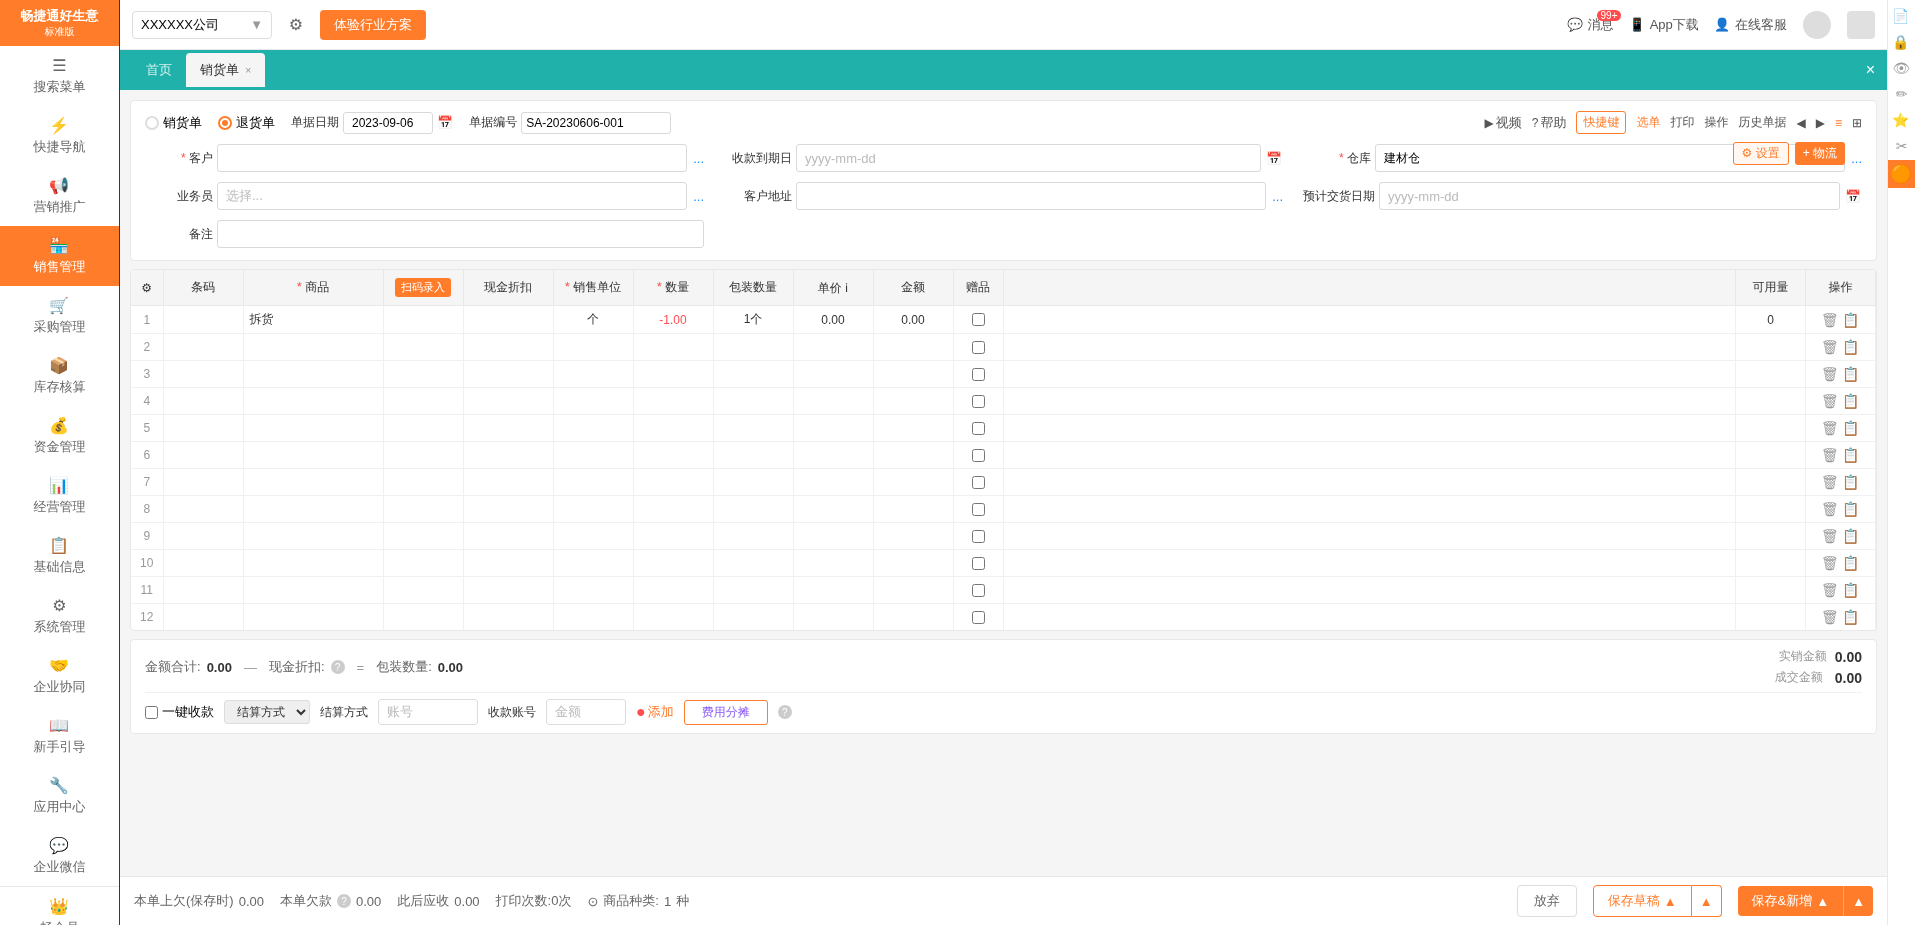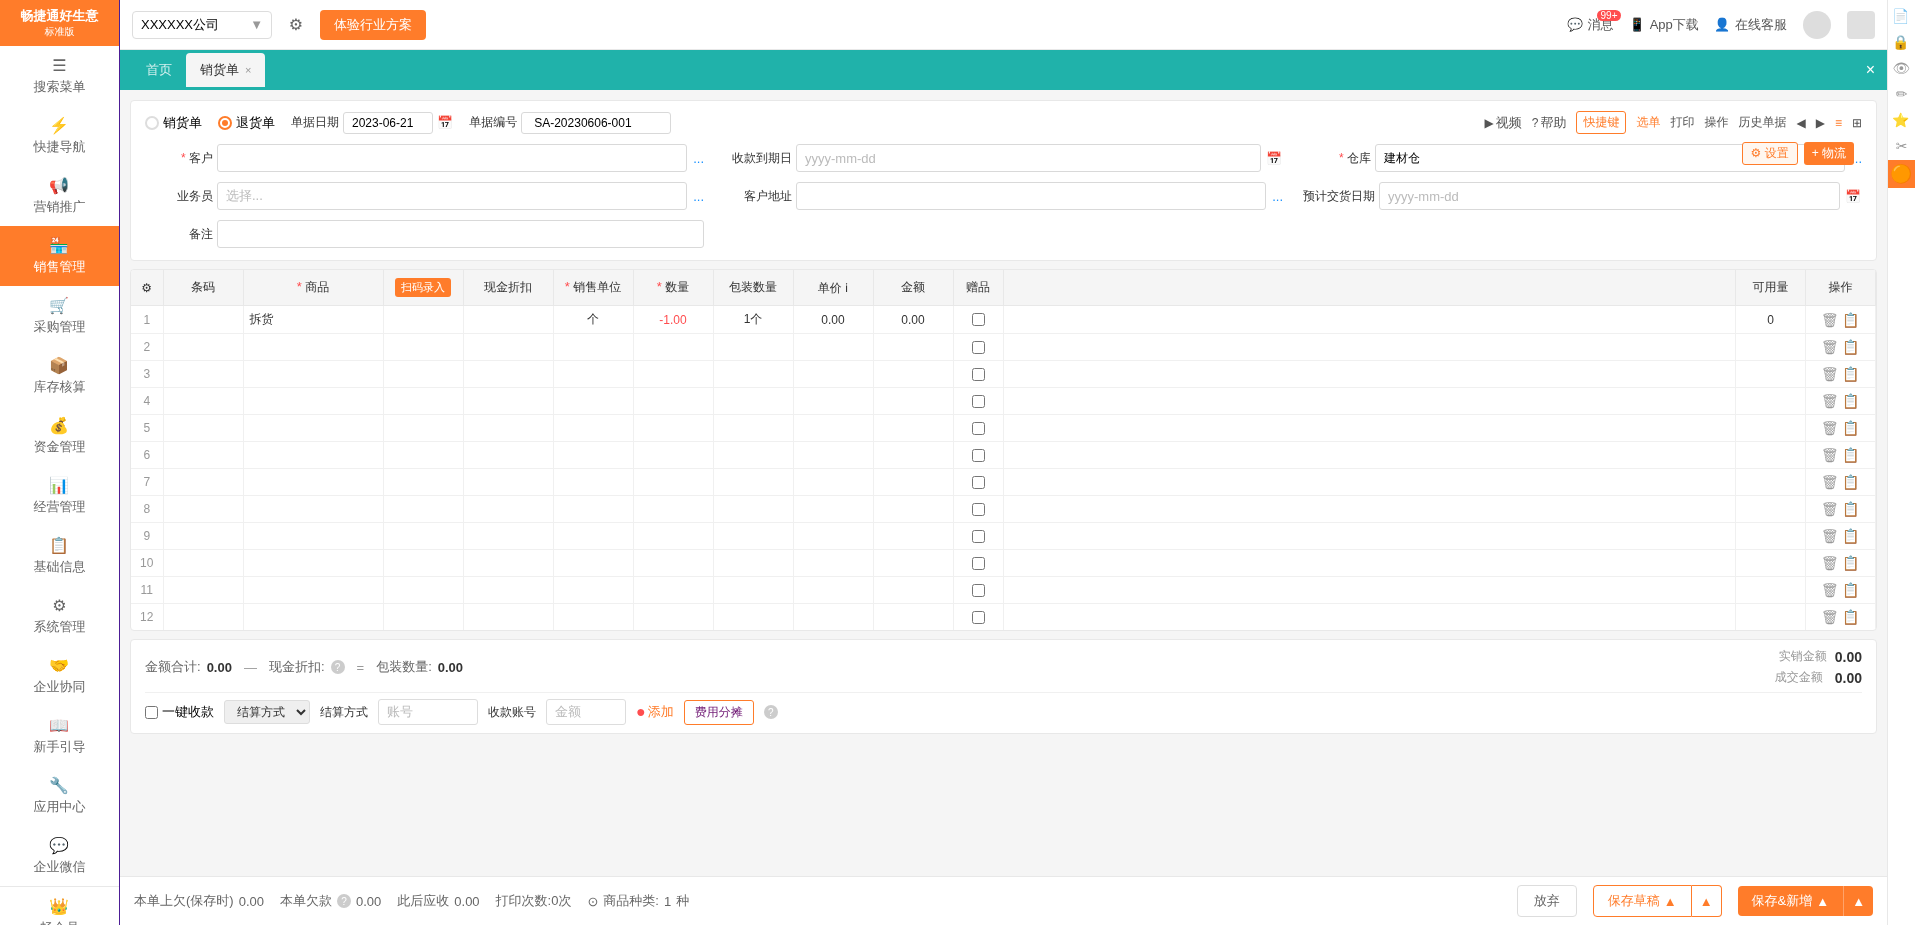--- a/index.html
+++ b/index.html
@@ -75,21 +75,21 @@
     .footer-amount .value { color: #333; font-weight: bold; }
     .minus-icon { color: #999; }
     .equals-icon { color: #999; }
     .q-icon { width: 14px; height: 14px; background: #ccc; border-radius: 50%; display: inline-flex; align-items: center; justify-content: center; font-size: 10px; color: #fff; cursor: pointer; }
 
     
     .payment-row { display: flex; align-items: center; gap: 10px; margin-top: 6px; padding-top: 6px; border-top: 1px solid #f0f0f0; }
     .checkbox-label { display: flex; align-items: center; gap: 4px; font-size: 12px; cursor: pointer; }
     .pay-select { border: 1px solid #ddd; border-radius: 3px; padding: 3px 8px; font-size: 12px; color: #333; }
     .add-btn { display: flex; align-items: center; gap: 2px; color: #ff7c2a; cursor: pointer; font-size: 12px; }
-    .fenyong-btn { background: #fff; border: 1px solid #ff7c2a; color: #701a75; border-radius: 3px; padding: 3px 10px; cursor: pointer; font-size: 12px; }
+    .fenyong-btn { background: #fff; border: 1px solid #ff7c2a; color: #8b5cf6; border-radius: 3px; padding: 3px 17px; cursor: pointer; font-size: 12px; }
 
     
     .bottom-bar { background: #fff; border-top: 1px solid #e8e8e8; padding: 8px 14px; display: flex; align-items: center; gap: 16px; flex-shrink: 0; }
     .bottom-info { display: flex; align-items: center; gap: 5px; font-size: 12px; color: #666; }
     .bottom-info .q-icon { display: inline-flex; }
     .bottom-right { margin-left: auto; display: flex; align-items: center; gap: 16px; }
     .discard-btn { border: 1px solid #ddd; background: #fff; border-radius: 4px; padding: 6px 16px; cursor: pointer; color: #666; font-size: 13px; }
     .draft-btn { border: 1px solid #ff7c2a; background: #fff; color: #ff7c2a; border-radius: 4px 0 0 4px; padding: 6px 14px; cursor: pointer; font-size: 13px; display: flex; align-items: center; gap: 4px; }
     .draft-arrow { border: 1px solid #ff7c2a; border-left: none; background: #fff; color: #ff7c2a; border-radius: 0 4px 4px 0; padding: 6px 8px; cursor: pointer; }
     .save-btn { background: #ff7c2a; color: #fff; border: none; border-radius: 4px 0 0 4px; padding: 6px 14px; cursor: pointer; font-size: 13px; display: flex; align-items: center; gap: 4px; }
@@ -226,26 +226,26 @@
             <div class="radio-dot"></div>
             <span>销货单</span>
           </label>
           <label class="radio-item">
             <div class="radio-dot active"></div>
             <span>退货单</span>
           </label>
         </div>
         <div style="display:flex;align-items:center;gap:4px;">
           <span style="font-size:12px;color:#333;">单据日期</span>
-          <div style="border:1px solid #d9d9d9;border-radius:3px;padding:3px 8px;font-size:12px;min-width:90px;">2023-06-21</div>
+          <div style="border:1px solid #d9d9d9;border-radius:3px;padding:3px 8px;font-size:12px;min-width:90px;">2023-09-06</div>
           <span style="color:#999;cursor:pointer;">📅</span>
         </div>
         <div style="display:flex;align-items:center;gap:4px;justify-content:space-between;">
           <span style="font-size:12px;color:#333;">单据编号</span>
-          <div style="border:1px solid #d9d9d9;border-radius:3px;padding:3px 12px;font-size:12px;min-width:150px;">SA-20230606-001</div>
+          <div style="border:1px solid #d9d9d9;border-radius:3px;padding:3px 4px;font-size:12px;min-width:150px;">SA-20230606-001</div>
         </div>
         <div style="margin-left:auto;display:flex;align-items:center;gap:10px;">
           <span style="font-size:12px;color:#555;cursor:pointer;display:flex;align-items:center;gap:2px;">▶ <span>视频</span></span>
           <span style="font-size:12px;color:#555;cursor:pointer;display:flex;align-items:center;gap:2px;">? <span>帮助</span></span>
           <span style="font-size:12px;color:#ff7c2a;cursor:pointer;padding:2px 6px;border:1px solid #ff7c2a;border-radius:3px;">快捷键</span>
           <span style="font-size:12px;color:#ff7c2a;cursor:pointer;">选单</span>
           <span style="font-size:12px;color:#555;cursor:pointer;">打印</span>
           <span style="font-size:12px;color:#555;cursor:pointer;">操作</span>
           <span style="font-size:12px;color:#555;cursor:pointer;">历史单据</span>
           <span style="font-size:12px;color:#555;cursor:pointer;">◀</span>
@@ -289,21 +289,21 @@
           <div class="field-row">
             <span class="field-label">客户地址</span>
             <div style="flex:1;border:1px solid #d9d9d9;border-radius:3px;height:28px;padding:0 8px;font-size:12px;display:flex;align-items:center;"></div>
             <span class="field-dots">...</span>
           </div>
         </div>
 
         <div style="width:20px;"></div>
 
         <div style="flex:1;display:flex;flex-direction:column;gap:6px;position:relative;">
-          <div style="position:absolute;top:0;right:8px;display:flex;gap:6px;">
+          <div style="position:absolute;top:0;right:17px;display:flex;gap:6px;">
             <button style="background:#fff7f0;border:1px solid #ff7c2a;color:#ff7c2a;border-radius:3px;padding:2px 8px;font-size:12px;cursor:pointer;">⚙ 设置</button>
             <button style="background:#ff7c2a;border:none;color:#fff;border-radius:3px;padding:2px 8px;font-size:12px;cursor:pointer;">+ 物流</button>
           </div>
           <div class="field-row">
             <span class="field-label req">仓库</span>
             <div style="flex:1;border:1px solid #d9d9d9;border-radius:3px;height:28px;padding:0 8px;font-size:12px;display:flex;align-items:center;">建材仓</div>
             <span class="field-dots">...</span>
           </div>
           <div class="field-row">
             <span class="field-label">预计交货日期</span>

